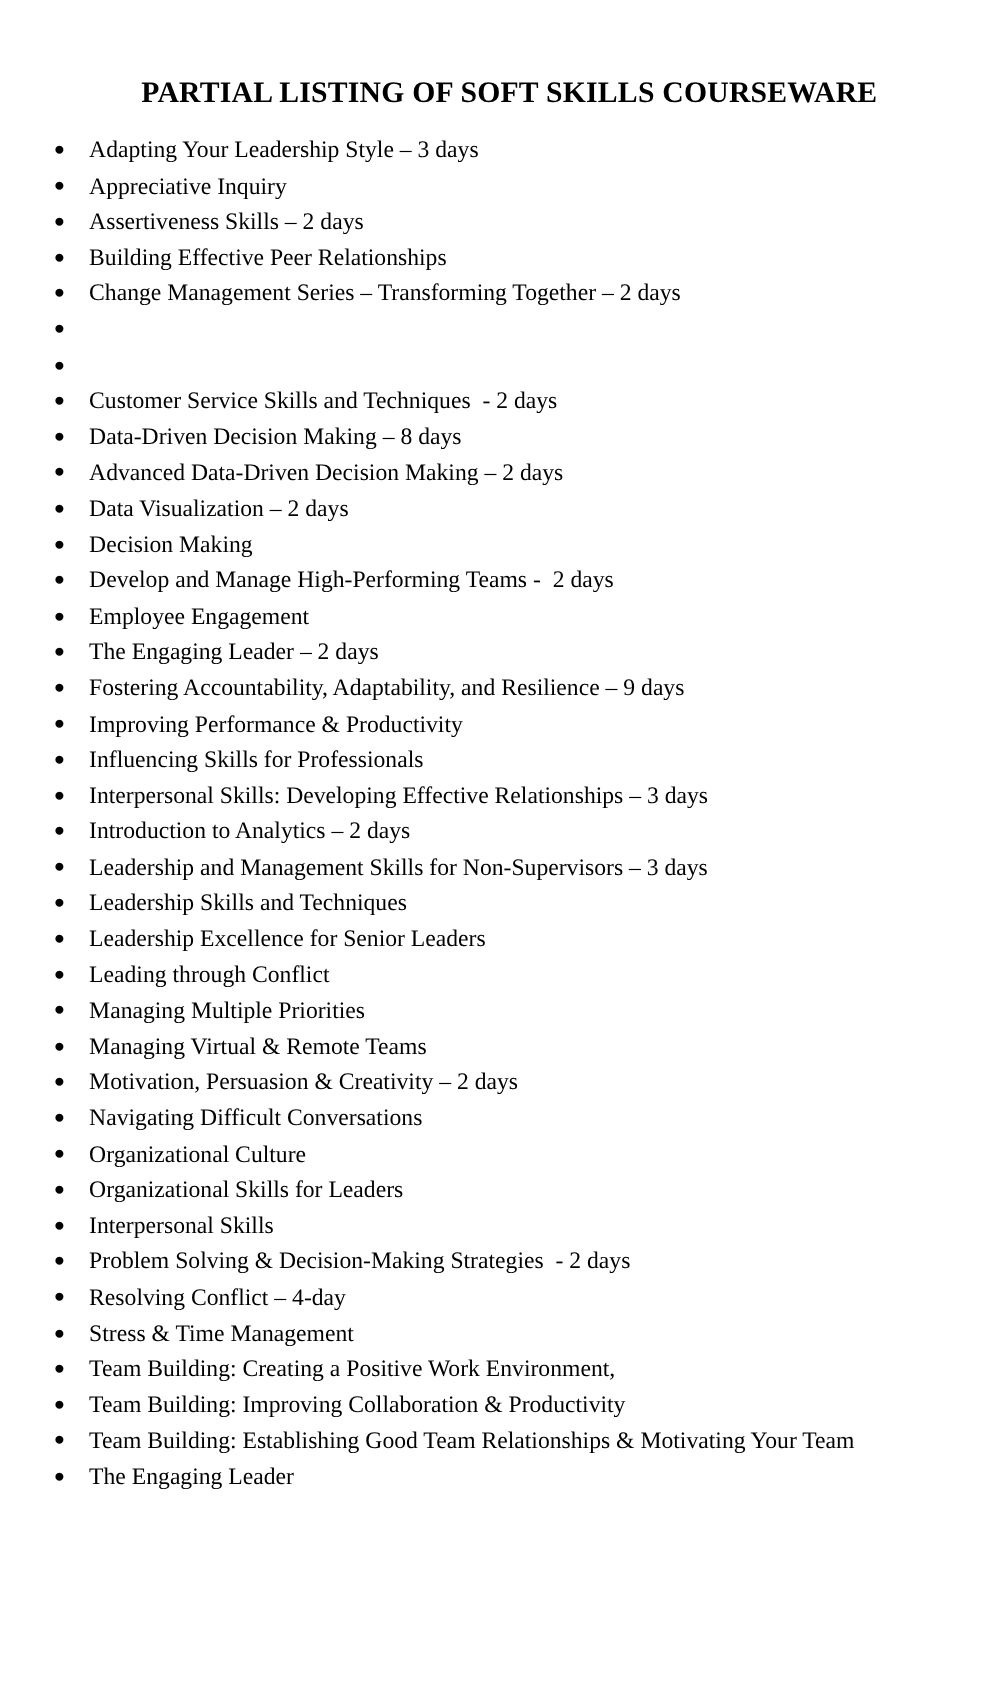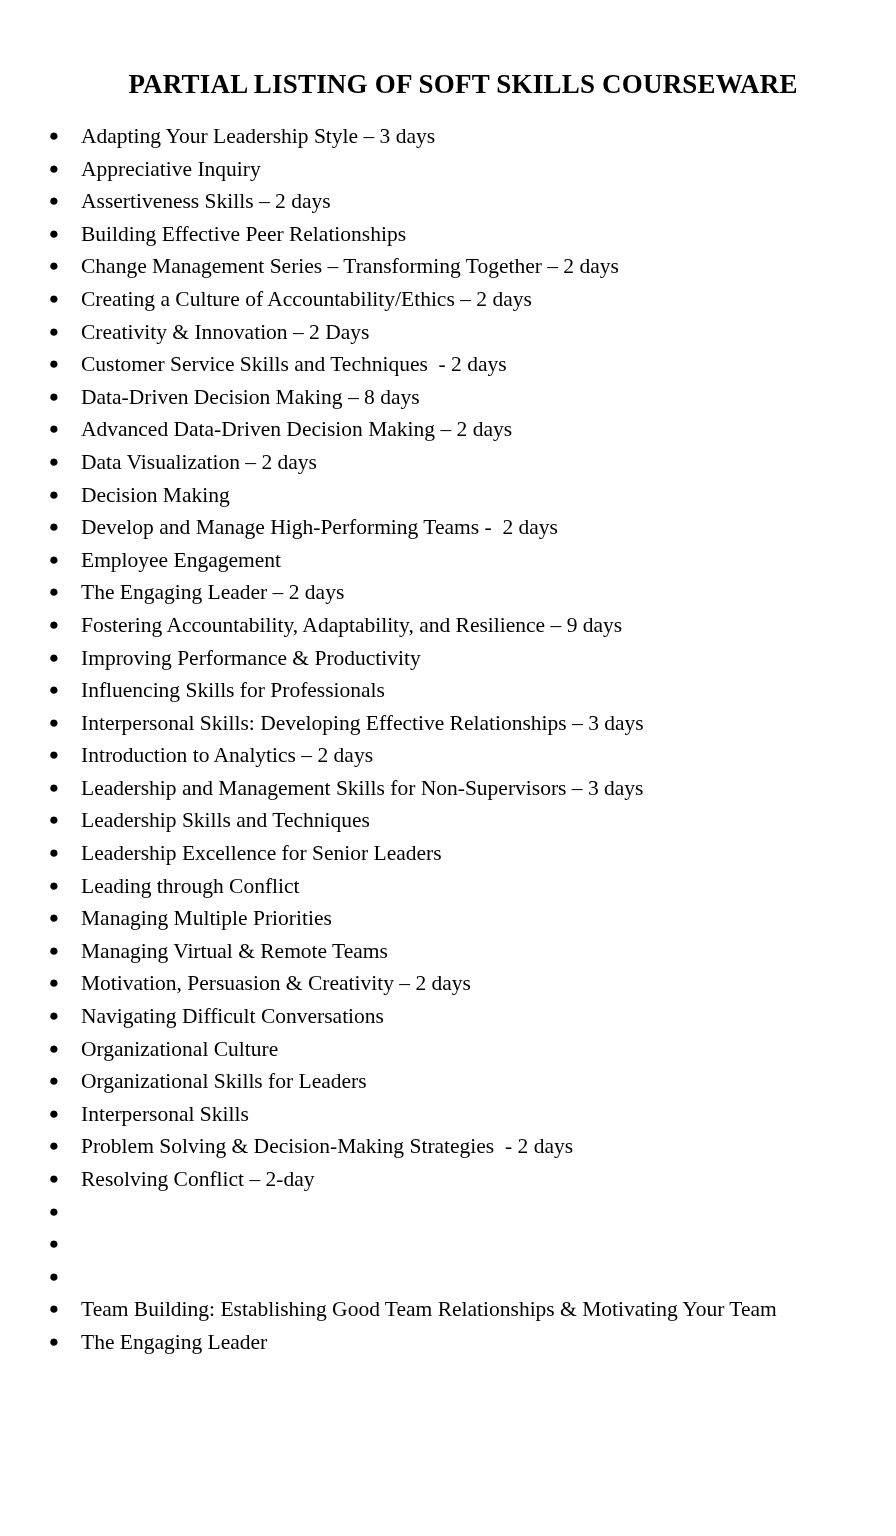--- a/index.html
+++ b/index.html
@@ -80,22 +80,22 @@
 
   <h1 class="doc-title">PARTIAL LISTING OF SOFT SKILLS COURSEWARE</h1>
 
   <ul class="course-list">
 
   <li class="course-item"><span class="bullet">●</span><span class="item-text">Adapting Your Leadership Style – 3 days</span></li>
       <li class="course-item"><span class="bullet">●</span><span class="item-text">Appreciative Inquiry</span></li>
       <li class="course-item"><span class="bullet">●</span><span class="item-text">Assertiveness Skills – 2 days</span></li>
       <li class="course-item"><span class="bullet">●</span><span class="item-text">Building Effective Peer Relationships</span></li>
       <li class="course-item"><span class="bullet">●</span><span class="item-text">Change Management Series – Transforming Together – 2 days</span></li>
-      <li class="course-item"><span class="bullet">●</span><span class="item-text">Creating a Culture of Accountability/Ethics – 2 days</span></li>
-      <li class="course-item"><span class="bullet">●</span><span class="item-text">Creativity &amp; Innovation – 2 Days</span></li>
+      <li class="course-item"><span class="bullet">●</span></li>
+      <li class="course-item"><span class="bullet">●</span></li>
       <li class="course-item"><span class="bullet">●</span><span class="item-text">Customer Service Skills and Techniques  - 2 days</span></li>
       <li class="course-item"><span class="bullet">●</span><span class="item-text">Data-Driven Decision Making – 8 days</span></li>
       <li class="course-item"><span class="bullet">●</span><span class="item-text">Advanced Data-Driven Decision Making – 2 days</span></li>
       <li class="course-item"><span class="bullet">●</span><span class="item-text">Data Visualization – 2 days</span></li>
       <li class="course-item"><span class="bullet">●</span><span class="item-text">Decision Making</span></li>
       <li class="course-item"><span class="bullet">●</span><span class="item-text">Develop and Manage High-Performing Teams -  2 days</span></li>
       <li class="course-item"><span class="bullet">●</span><span class="item-text">Employee Engagement</span></li>
       <li class="course-item"><span class="bullet">●</span><span class="item-text">The Engaging Leader – 2 days</span></li>
       <li class="course-item"><span class="bullet">●</span><span class="item-text">Fostering Accountability, Adaptability, and Resilience – 9 days</span></li>
       <li class="course-item"><span class="bullet">●</span><span class="item-text">Improving Performance &amp; Productivity</span></li>
@@ -107,21 +107,21 @@
       <li class="course-item"><span class="bullet">●</span><span class="item-text">Leadership Excellence for Senior Leaders</span></li>
       <li class="course-item"><span class="bullet">●</span><span class="item-text">Leading through Conflict</span></li>
       <li class="course-item"><span class="bullet">●</span><span class="item-text">Managing Multiple Priorities</span></li>
       <li class="course-item"><span class="bullet">●</span><span class="item-text">Managing Virtual &amp; Remote Teams</span></li>
       <li class="course-item"><span class="bullet">●</span><span class="item-text">Motivation, Persuasion &amp; Creativity – 2 days</span></li>
       <li class="course-item"><span class="bullet">●</span><span class="item-text">Navigating Difficult Conversations</span></li>
       <li class="course-item"><span class="bullet">●</span><span class="item-text">Organizational Culture</span></li>
       <li class="course-item"><span class="bullet">●</span><span class="item-text">Organizational Skills for Leaders</span></li>
       <li class="course-item"><span class="bullet">●</span><span class="item-text">Interpersonal Skills</span></li>
       <li class="course-item"><span class="bullet">●</span><span class="item-text">Problem Solving &amp; Decision-Making Strategies  - 2 days</span></li>
-      <li class="course-item"><span class="bullet">●</span><span class="item-text">Resolving Conflict – 2-day</span></li>
-      <li class="course-item"><span class="bullet">●</span></li>
-      <li class="course-item"><span class="bullet">●</span></li>
-      <li class="course-item"><span class="bullet">●</span></li>
+      <li class="course-item"><span class="bullet">●</span><span class="item-text">Resolving Conflict – 4-day</span></li>
+      <li class="course-item"><span class="bullet">●</span><span class="item-text">Stress &amp; Time Management</span></li>
+      <li class="course-item"><span class="bullet">●</span><span class="item-text">Team Building: Creating a Positive Work Environment,</span></li>
+      <li class="course-item"><span class="bullet">●</span><span class="item-text">Team Building: Improving Collaboration &amp; Productivity</span></li>
       <li class="course-item"><span class="bullet">●</span><span class="item-text">Team Building: Establishing Good Team Relationships &amp; Motivating Your Team</span></li>
       <li class="course-item"><span class="bullet">●</span><span class="item-text">The Engaging Leader</span></li>
     </ul>
 
 </div>
 
 </body></html>

